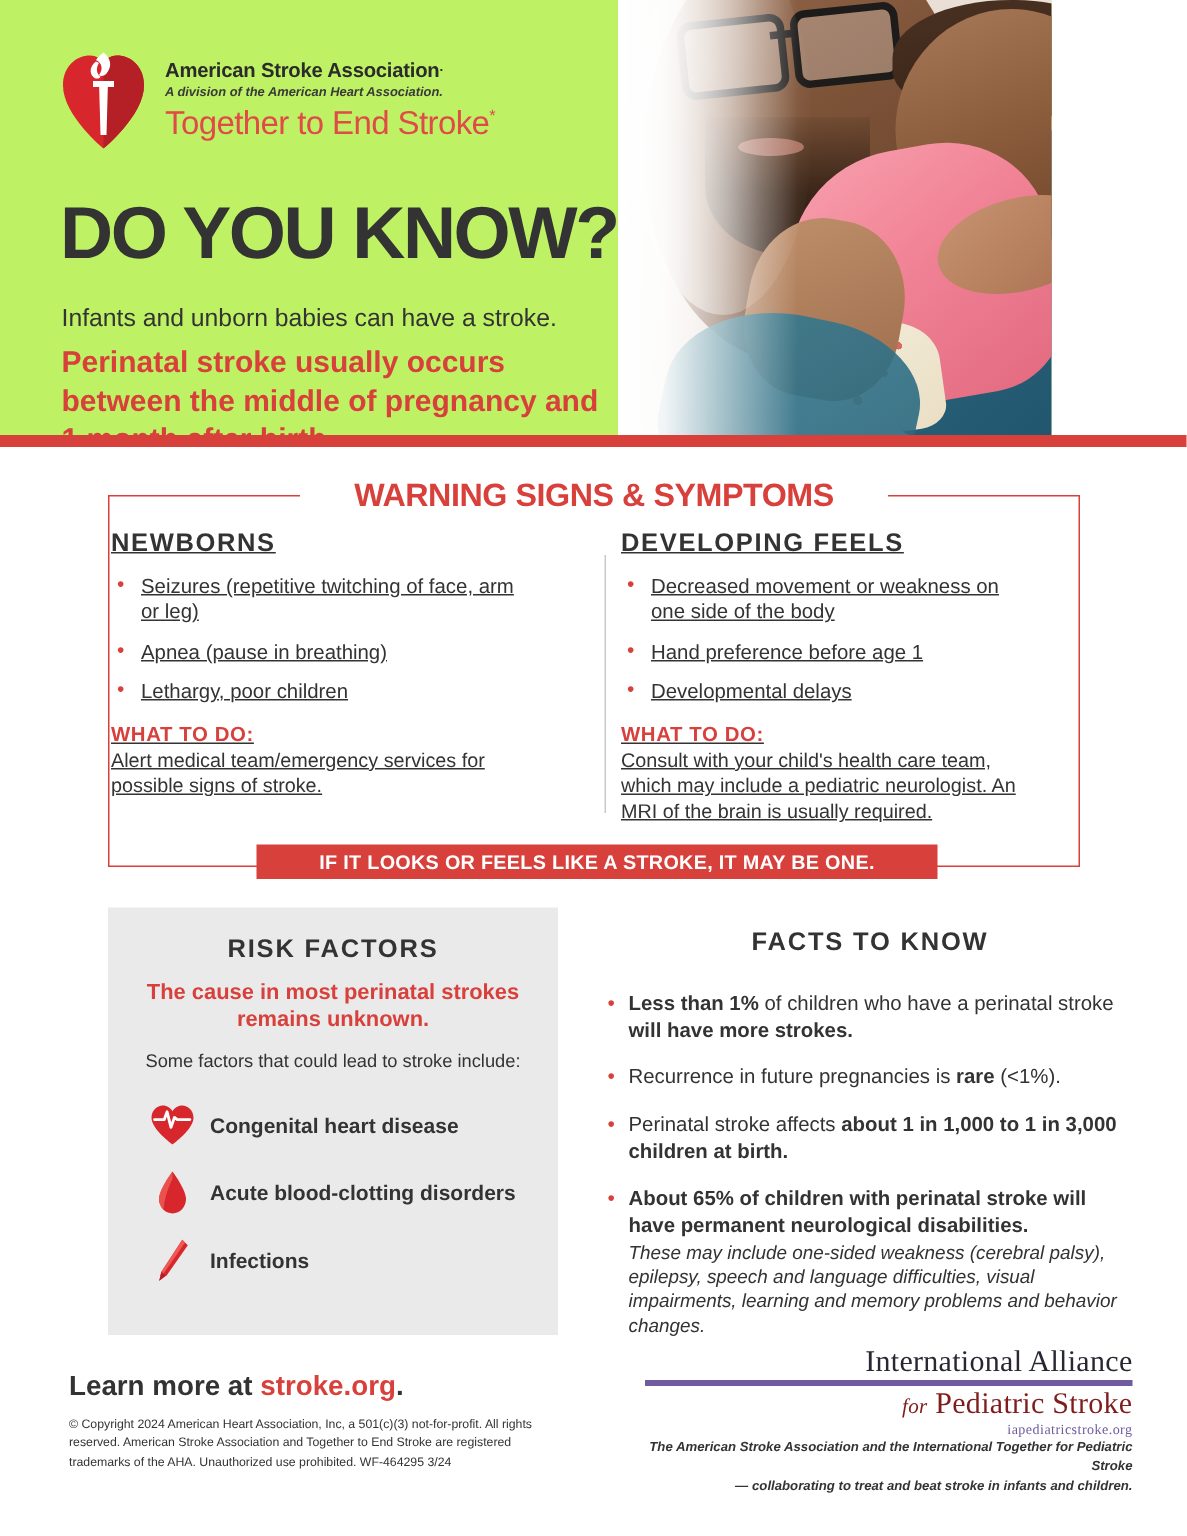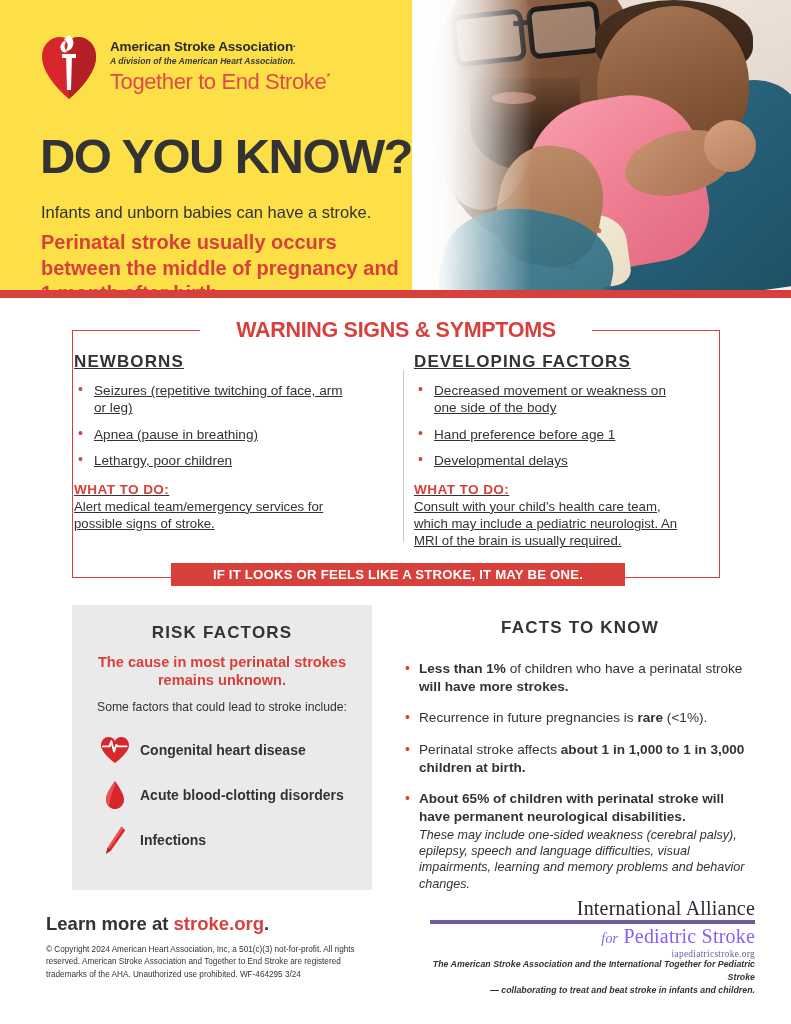--- a/index.html
+++ b/index.html
@@ -12,24 +12,24 @@
     height: 1024px;
     font-family: "Liberation Sans", sans-serif;
     color: #333333;
     position: relative;
     overflow: hidden;
   }
 
   
   .header {
     position: relative;
-    width: 791px;
+    width: 701px;
     height: 290px;
     overflow: hidden;
-    background: #fde047;
+    background: #bef264;
   }
   .hero-photo {
     position: absolute;
     left: 412px;
     top: 0;
     width: 379px;
     height: 290px;
     overflow: hidden;
   }
   
@@ -460,21 +460,21 @@
     letter-spacing: .2px;
     line-height: 1.05;
   }
   .alliance-bar {
     height: 3.5px;
     background: #6f5b9e;
     margin: 1px 0 2px 0;
   }
   .alliance-line2 {
     font-size: 20px;
-    color: #8b5cf6;
+    color: #7f1d1d;
     letter-spacing: .2px;
     line-height: 1.05;
   }
   .alliance-line2 .forword {
     font-style: italic;
     font-size: 14px;
   }
   .alliance-url {
     font-size: 9.4px;
     color: #6f5b9e;
@@ -554,21 +554,21 @@
     <ul class="bullets">
       <li>Seizures (repetitive twitching of face, arm or leg)</li>
       <li>Apnea (pause in breathing)</li>
       <li>Lethargy, poor children</li>
     </ul>
     <div class="whattodo-label">WHAT TO DO:</div>
     <div class="whattodo-body">Alert medical team/emergency services for possible signs of stroke.</div>
   </div>
 
   <div class="wcol right">
-    <h3>DEVELOPING FACTORS</h3>
+    <h3>DEVELOPING FEELS</h3>
     <ul class="bullets">
       <li>Decreased movement or weakness on one side of the body</li>
       <li>Hand preference before age 1</li>
       <li>Developmental delays</li>
     </ul>
     <div class="whattodo-label">WHAT TO DO:</div>
     <div class="whattodo-body">Consult with your child's health care team, which may include a pediatric neurologist. An MRI of the brain is usually required.</div>
   </div>
 </div>
 

